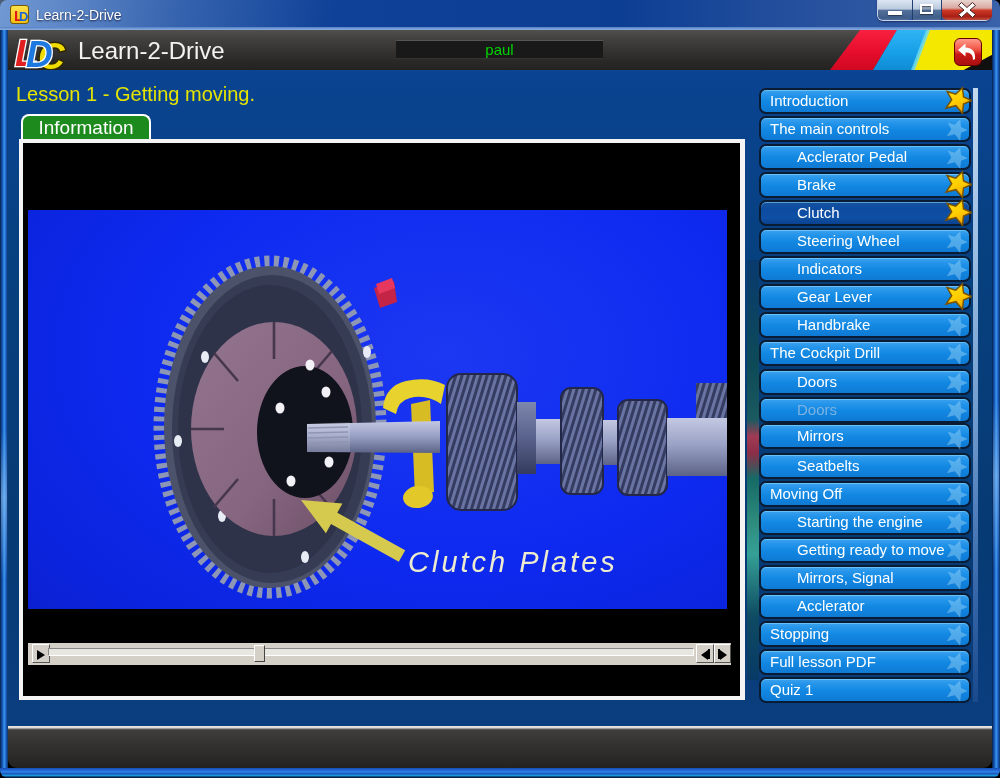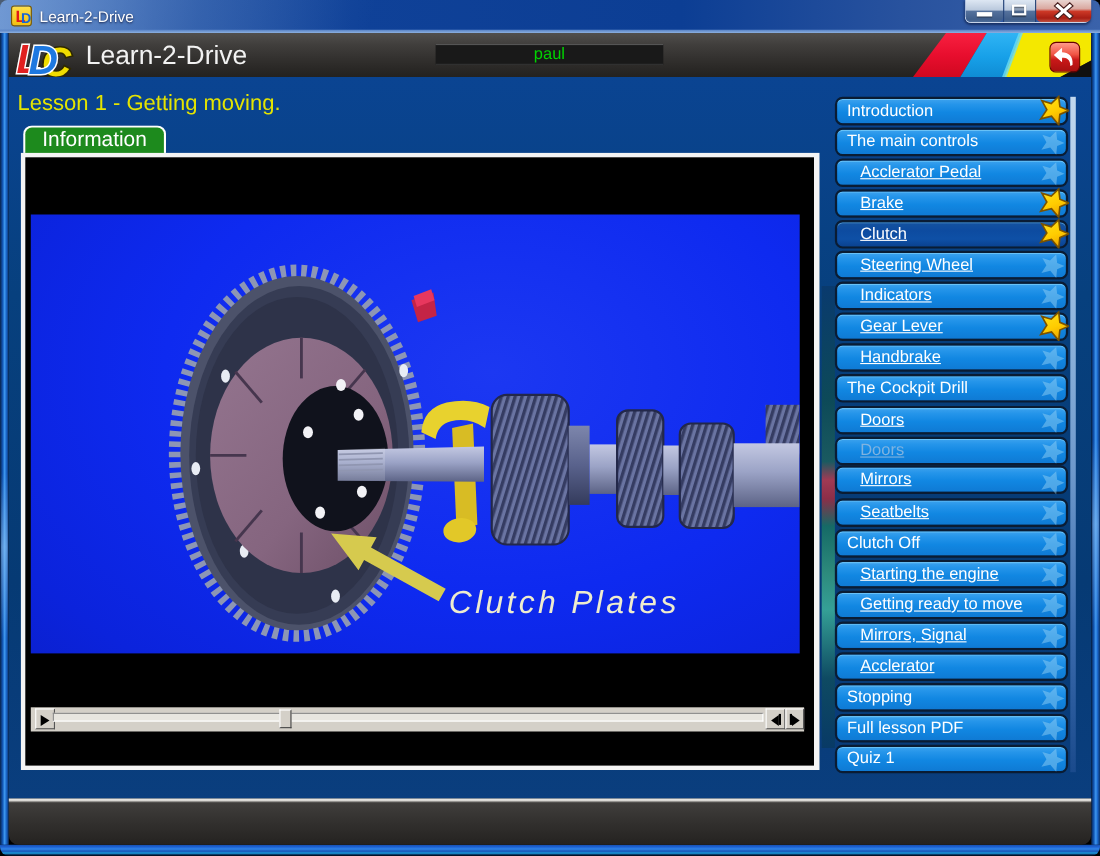--- a/index.html
+++ b/index.html
@@ -59,41 +59,41 @@
 
 .tab { position:absolute; font-size:19px; color:#fff; text-align:center; }
 #tab-video { left:143px; top:41px; width:156px; height:28px; background:#3ec5ea; border:2px solid #fff; border-bottom:none;
   border-radius:12px 90px 0 0 / 12px 28px 0 0; line-height:26px; text-indent:-28px; }
 #tab-info { left:13px; top:44px; width:130px; height:25px; background:#1d8a1d; border:2px solid #fff; border-bottom:none;
   border-radius:8px 8px 0 0; line-height:23px; }
 
 
 #vframe { left:11px; top:69px; width:726px; height:561px; background:#f4f4f4; }
 #vblack { position:absolute; left:4px; top:4px; width:717px; height:553px; background:#000; }
-#vblue  { position:absolute; left:9px; top:56px; width:699px; height:399px; overflow:hidden;
+#vblue  { position:absolute; left:9px; top:71px; width:699px; height:399px; overflow:hidden;
   background:radial-gradient(ellipse 620px 420px at 60% 36%, #1c38f2 0%, #0e2af0 48%, #0b23dc 80%, #0a1fc8 100%); }
 
 
 #vscroll { position:absolute; left:9px; top:504px; width:703px; height:22px; background:#d4d0c8; }
 .sb-btn { position:absolute; top:1px; width:18px; height:19px; background:#d4d0c8;
   border-top:1px solid #fff; border-left:1px solid #fff; border-right:1px solid #555; border-bottom:1px solid #555; text-align:center; }
 #sb-play { left:4px; }
 #sb-groove { position:absolute; left:20px; top:5px; width:646px; height:8px; background:#e8e6e0; border:1px solid #888; border-bottom-color:#fff; border-right-color:#fff; }
 #sb-thumb { position:absolute; left:226px; top:2px; width:11px; height:17px; background:#d4d0c8; border-top:1px solid #fff; border-left:1px solid #fff; border-right:1px solid #444; border-bottom:1px solid #444; }
 #sb-b1 { left:668px; }
 #sb-b2 { left:686px; width:17px; }
 .tri { display:inline-block; width:0; height:0; }
 
 
 .sbtn { position:absolute; left:759px; width:212px; height:26px; border-radius:7px; border:2px solid #0a1c33;
   background:linear-gradient(180deg,#3da2ee 0%,#2595ea 22%,#1187e2 55%,#0f7ad4 100%);
   color:#fff; font-size:15px; line-height:22px; box-shadow:inset 0 1px 0 rgba(140,220,255,.55); }
 .sbtn.sel { background:linear-gradient(180deg,#15539f 0%,#0d4ba0 35%,#0e50a6 70%,#0a4290 100%); }
 .sbtn .t { margin-left:9px; }
-.sbtn.sub .t { margin-left:21px;text-decoration:underline; }
+.sbtn.sub .t { margin-left:36px; }
 .sbtn.faded { color:#7fb3e0; }
 .star { position:absolute; z-index:5; }
 
 
 #bottombar { left:8px; top:726px; width:984px; height:42px; border-radius:0 0 9px 9px;
   background:linear-gradient(180deg,#eceae6 0%,#dcdad6 4%,#403e3c 9%,#343230 45%,#2a2826 80%,#242220 100%); }
 </style>
 </head>
 <body>
 
@@ -351,21 +351,21 @@
       <path d="M15 1 L19.5 10 L29 10.5 L22 17 L24.5 27 L15 21.5 L6 27.5 L8.5 17 L1 10.5 L10.5 10 Z" fill="rgba(148,210,244,.48)" transform="rotate(20 15 15)"></path>
     </svg>
     <div class="sbtn sub" style="top:423px"><span class="t">Mirrors</span></div>
     <svg class="star" width="23" height="23" viewBox="0 0 30 30" style="left:945px;top:427px">
       <path d="M15 1 L19.5 10 L29 10.5 L22 17 L24.5 27 L15 21.5 L6 27.5 L8.5 17 L1 10.5 L10.5 10 Z" fill="rgba(148,210,244,.48)" transform="rotate(20 15 15)"></path>
     </svg>
     <div class="sbtn sub" style="top:453px"><span class="t">Seatbelts</span></div>
     <svg class="star" width="23" height="23" viewBox="0 0 30 30" style="left:945px;top:455px">
       <path d="M15 1 L19.5 10 L29 10.5 L22 17 L24.5 27 L15 21.5 L6 27.5 L8.5 17 L1 10.5 L10.5 10 Z" fill="rgba(148,210,244,.48)" transform="rotate(20 15 15)"></path>
     </svg>
-    <div class="sbtn" style="top:481px"><span class="t">Clutch Off</span></div>
+    <div class="sbtn" style="top:481px"><span class="t">Moving Off</span></div>
     <svg class="star" width="23" height="23" viewBox="0 0 30 30" style="left:945px;top:483px">
       <path d="M15 1 L19.5 10 L29 10.5 L22 17 L24.5 27 L15 21.5 L6 27.5 L8.5 17 L1 10.5 L10.5 10 Z" fill="rgba(148,210,244,.48)" transform="rotate(20 15 15)"></path>
     </svg>
     <div class="sbtn sub" style="top:509px"><span class="t">Starting the engine</span></div>
     <svg class="star" width="23" height="23" viewBox="0 0 30 30" style="left:945px;top:511px">
       <path d="M15 1 L19.5 10 L29 10.5 L22 17 L24.5 27 L15 21.5 L6 27.5 L8.5 17 L1 10.5 L10.5 10 Z" fill="rgba(148,210,244,.48)" transform="rotate(20 15 15)"></path>
     </svg>
     <div class="sbtn sub" style="top:537px"><span class="t">Getting ready to move</span></div>
     <svg class="star" width="23" height="23" viewBox="0 0 30 30" style="left:945px;top:539px">
       <path d="M15 1 L19.5 10 L29 10.5 L22 17 L24.5 27 L15 21.5 L6 27.5 L8.5 17 L1 10.5 L10.5 10 Z" fill="rgba(148,210,244,.48)" transform="rotate(20 15 15)"></path>

